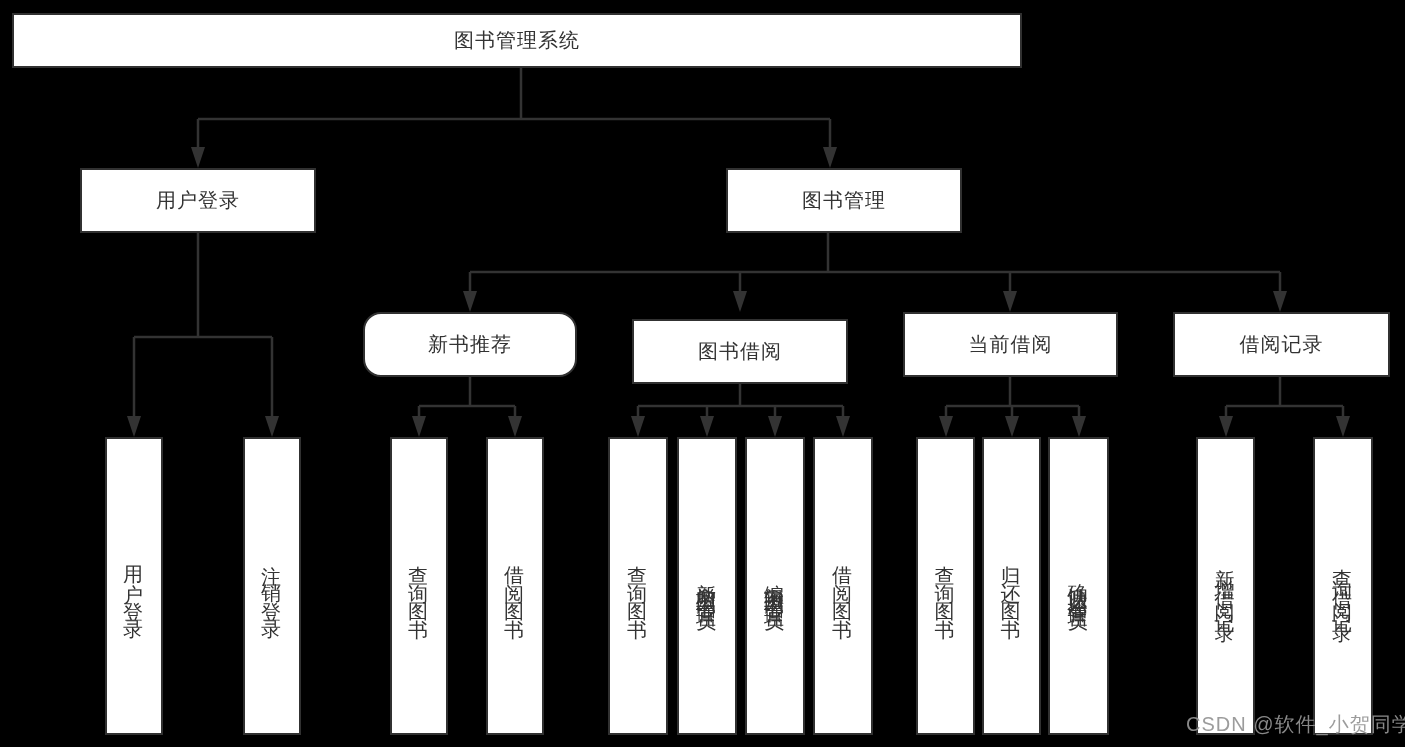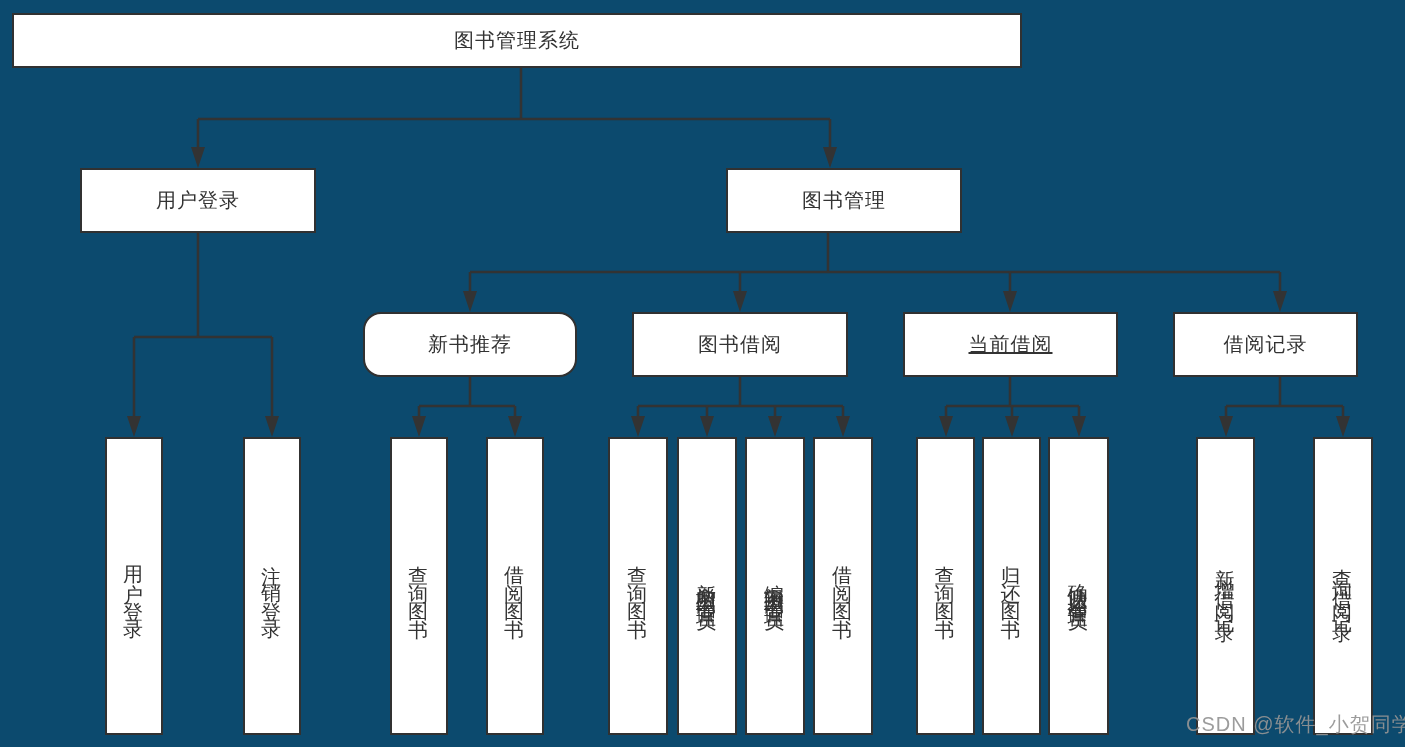--- a/index.html
+++ b/index.html
@@ -5,21 +5,21 @@
   html, body {
     margin: 0;
     padding: 0;
     background: #ffffff;
     font-family: "Liberation Sans", sans-serif;
   }
   .canvas {
     position: relative;
     width: 1405px;
     height: 747px;
-    background: #0c4a6e;
+    background: #000000;
     overflow: hidden;
   }
   .connectors {
     position: absolute;
     left: 0;
     top: 0;
     z-index: 1;
   }
   .box {
     position: absolute;
@@ -136,23 +136,23 @@
       <polygon points="1336,416 1350,416 1343,437"></polygon>
     </g>
   </svg>
 
   <div class="box root hbox">图书管理系统</div>
 
   <div class="box lvl2 hbox" style="left:80px; width:236px;">用户登录</div>
   <div class="box lvl2 hbox" style="left:710px; width:236px;margin-left:16px;">图书管理</div>
 
   <div class="box lvl3 hbox" style="left:363px; width:214px;border-radius:18px;">新书推荐</div>
-  <div class="box lvl3 hbox" style="left:632px; width:216px;">图书借阅</div>
-  <div class="box lvl3 hbox" style="left:903px; width:215px;text-decoration:underline;">当前借阅</div>
-  <div class="box lvl3 hbox" style="left:1173px; width:185px;">借阅记录</div>
+  <div class="box lvl3 hbox" style="left:632px; width:216px;margin-top:7px;">图书借阅</div>
+  <div class="box lvl3 hbox" style="left:903px; width:215px;">当前借阅</div>
+  <div class="box lvl3 hbox" style="left:1173px; width:217px;">借阅记录</div>
 
   <div class="box leaf ls-wide" style="left:105px; width:58px;">用户登录</div>
   <div class="box leaf ls-wide" style="left:243px; width:58px;">注销登录</div>
 
   <div class="box leaf ls-wide" style="left:390px; width:58px;">查询图书</div>
   <div class="box leaf ls-wide" style="left:486px; width:58px;">借阅图书</div>
 
   <div class="box leaf ls-wide" style="left:608px; width:60px;">查询图书</div>
   <div class="box leaf ls-tight" style="left:677px; width:60px;">新增图书（管理员）</div>
   <div class="box leaf ls-tight" style="left:745px; width:60px;">编辑图书（管理员）</div>

